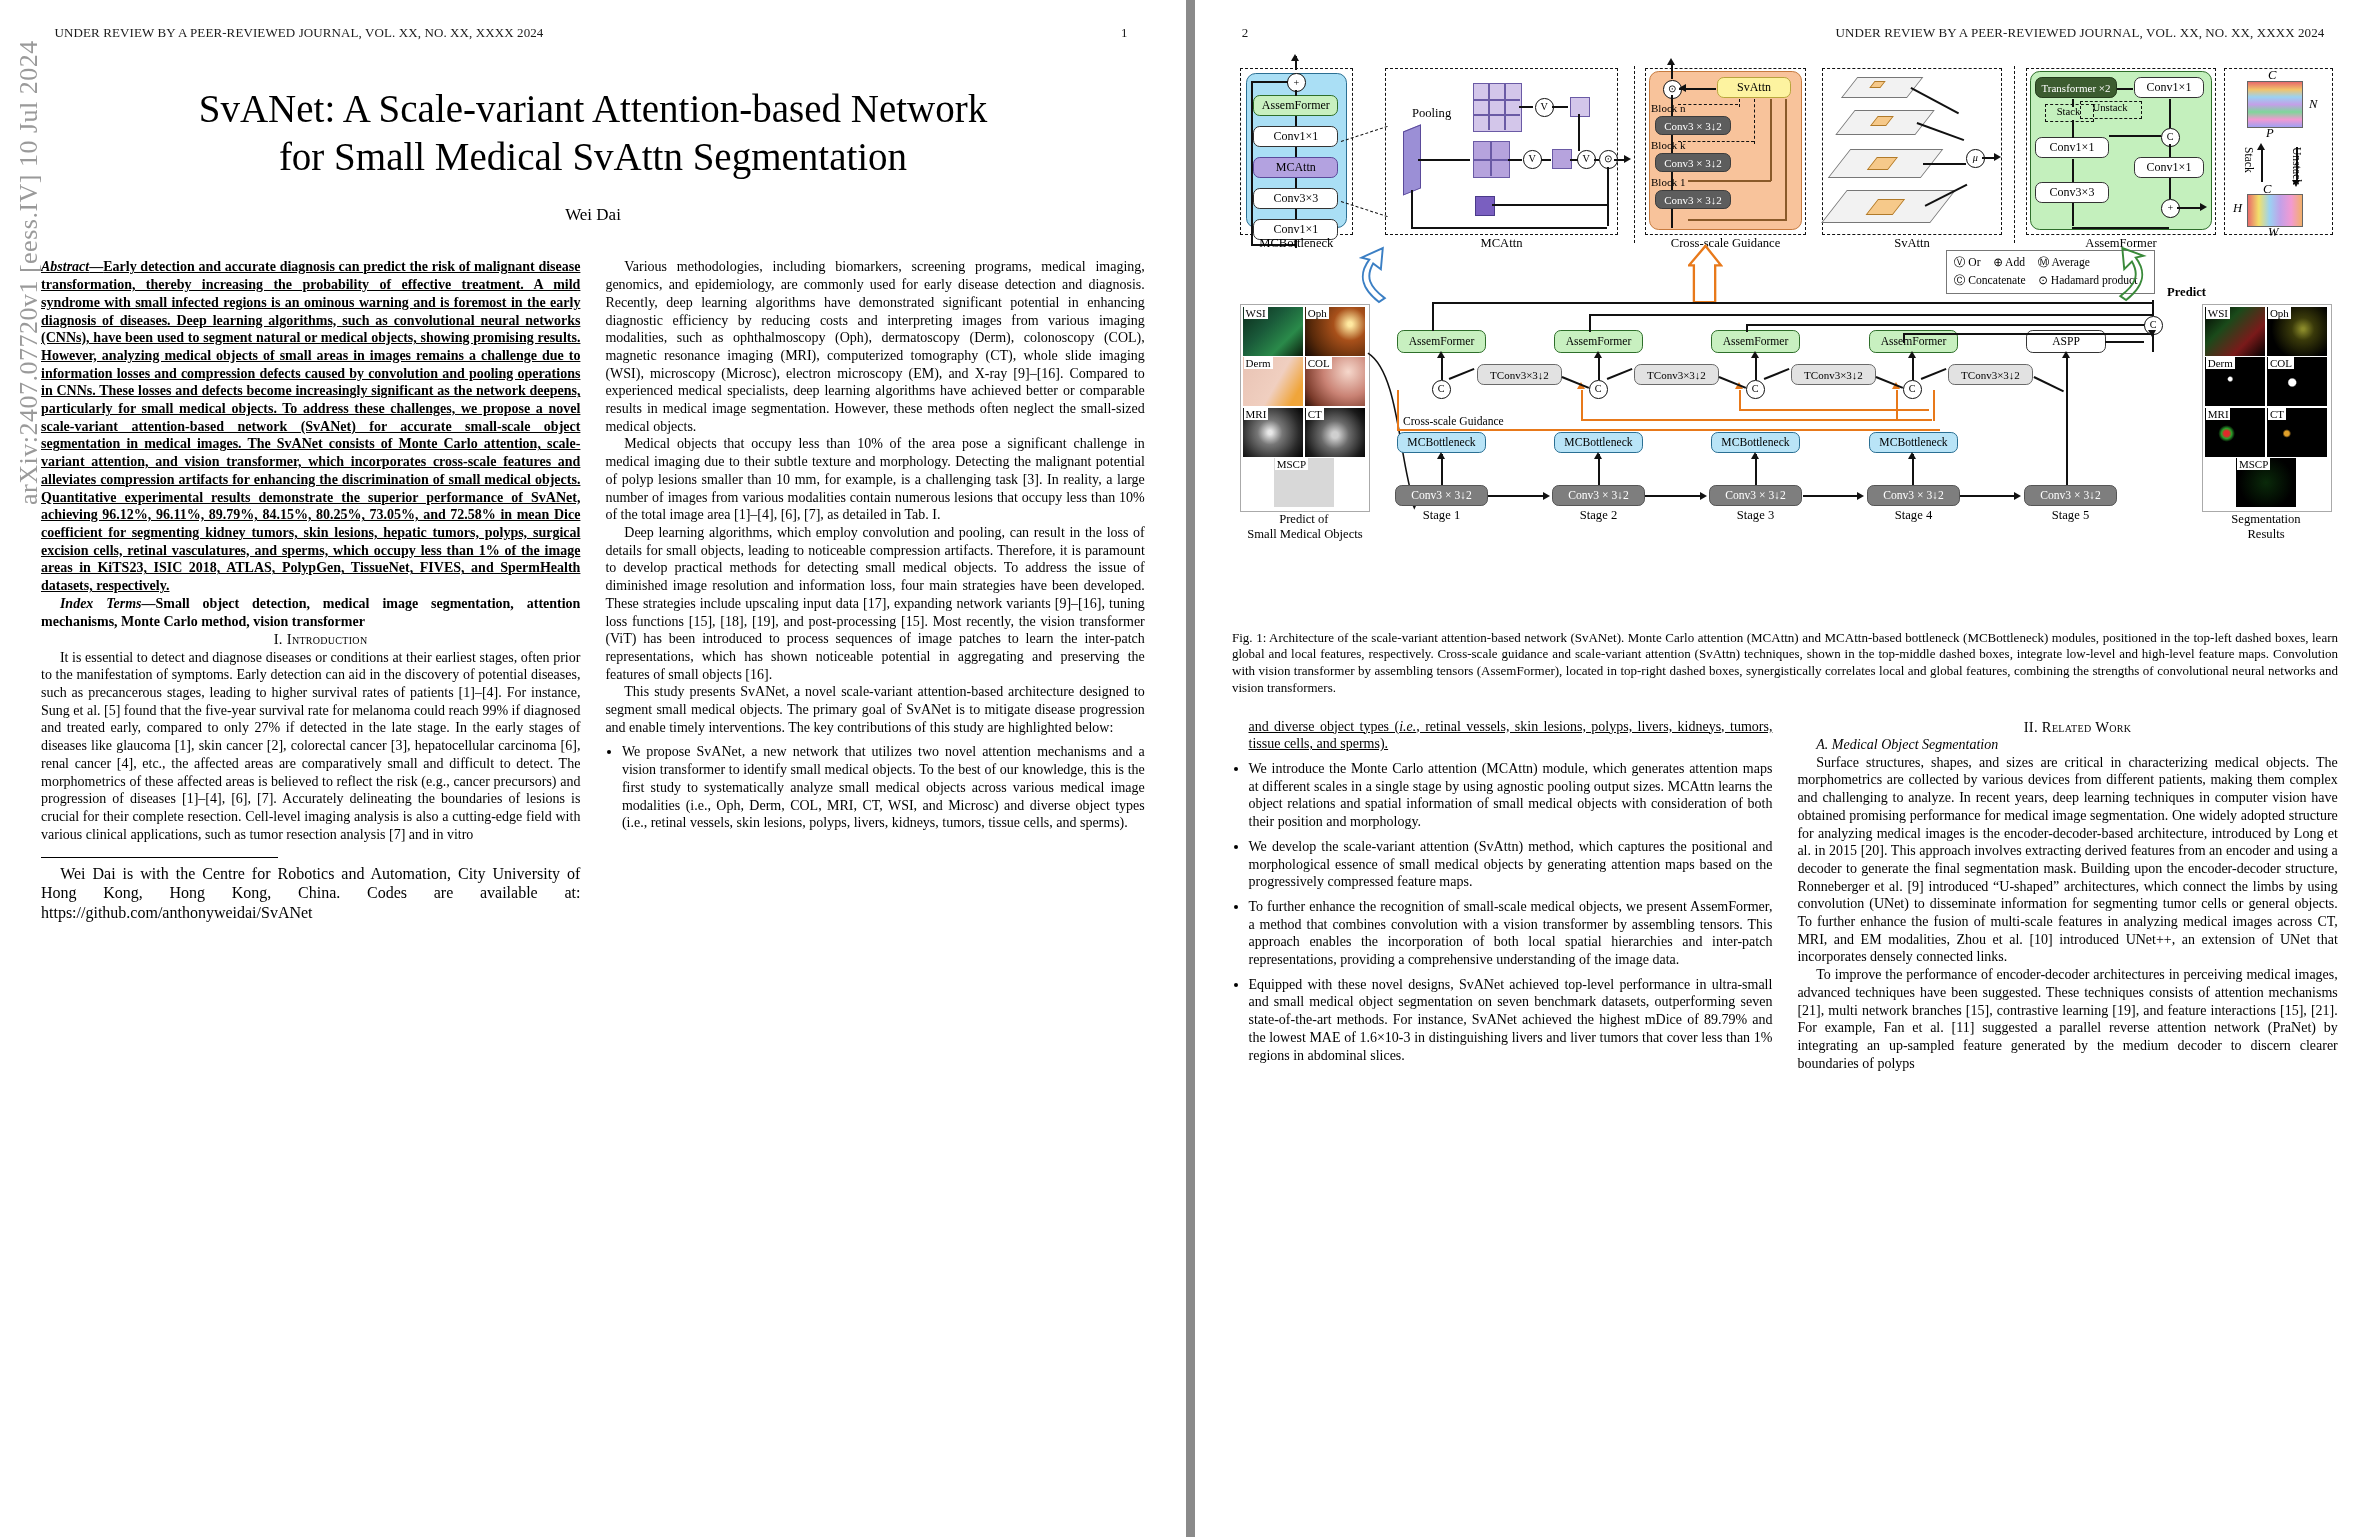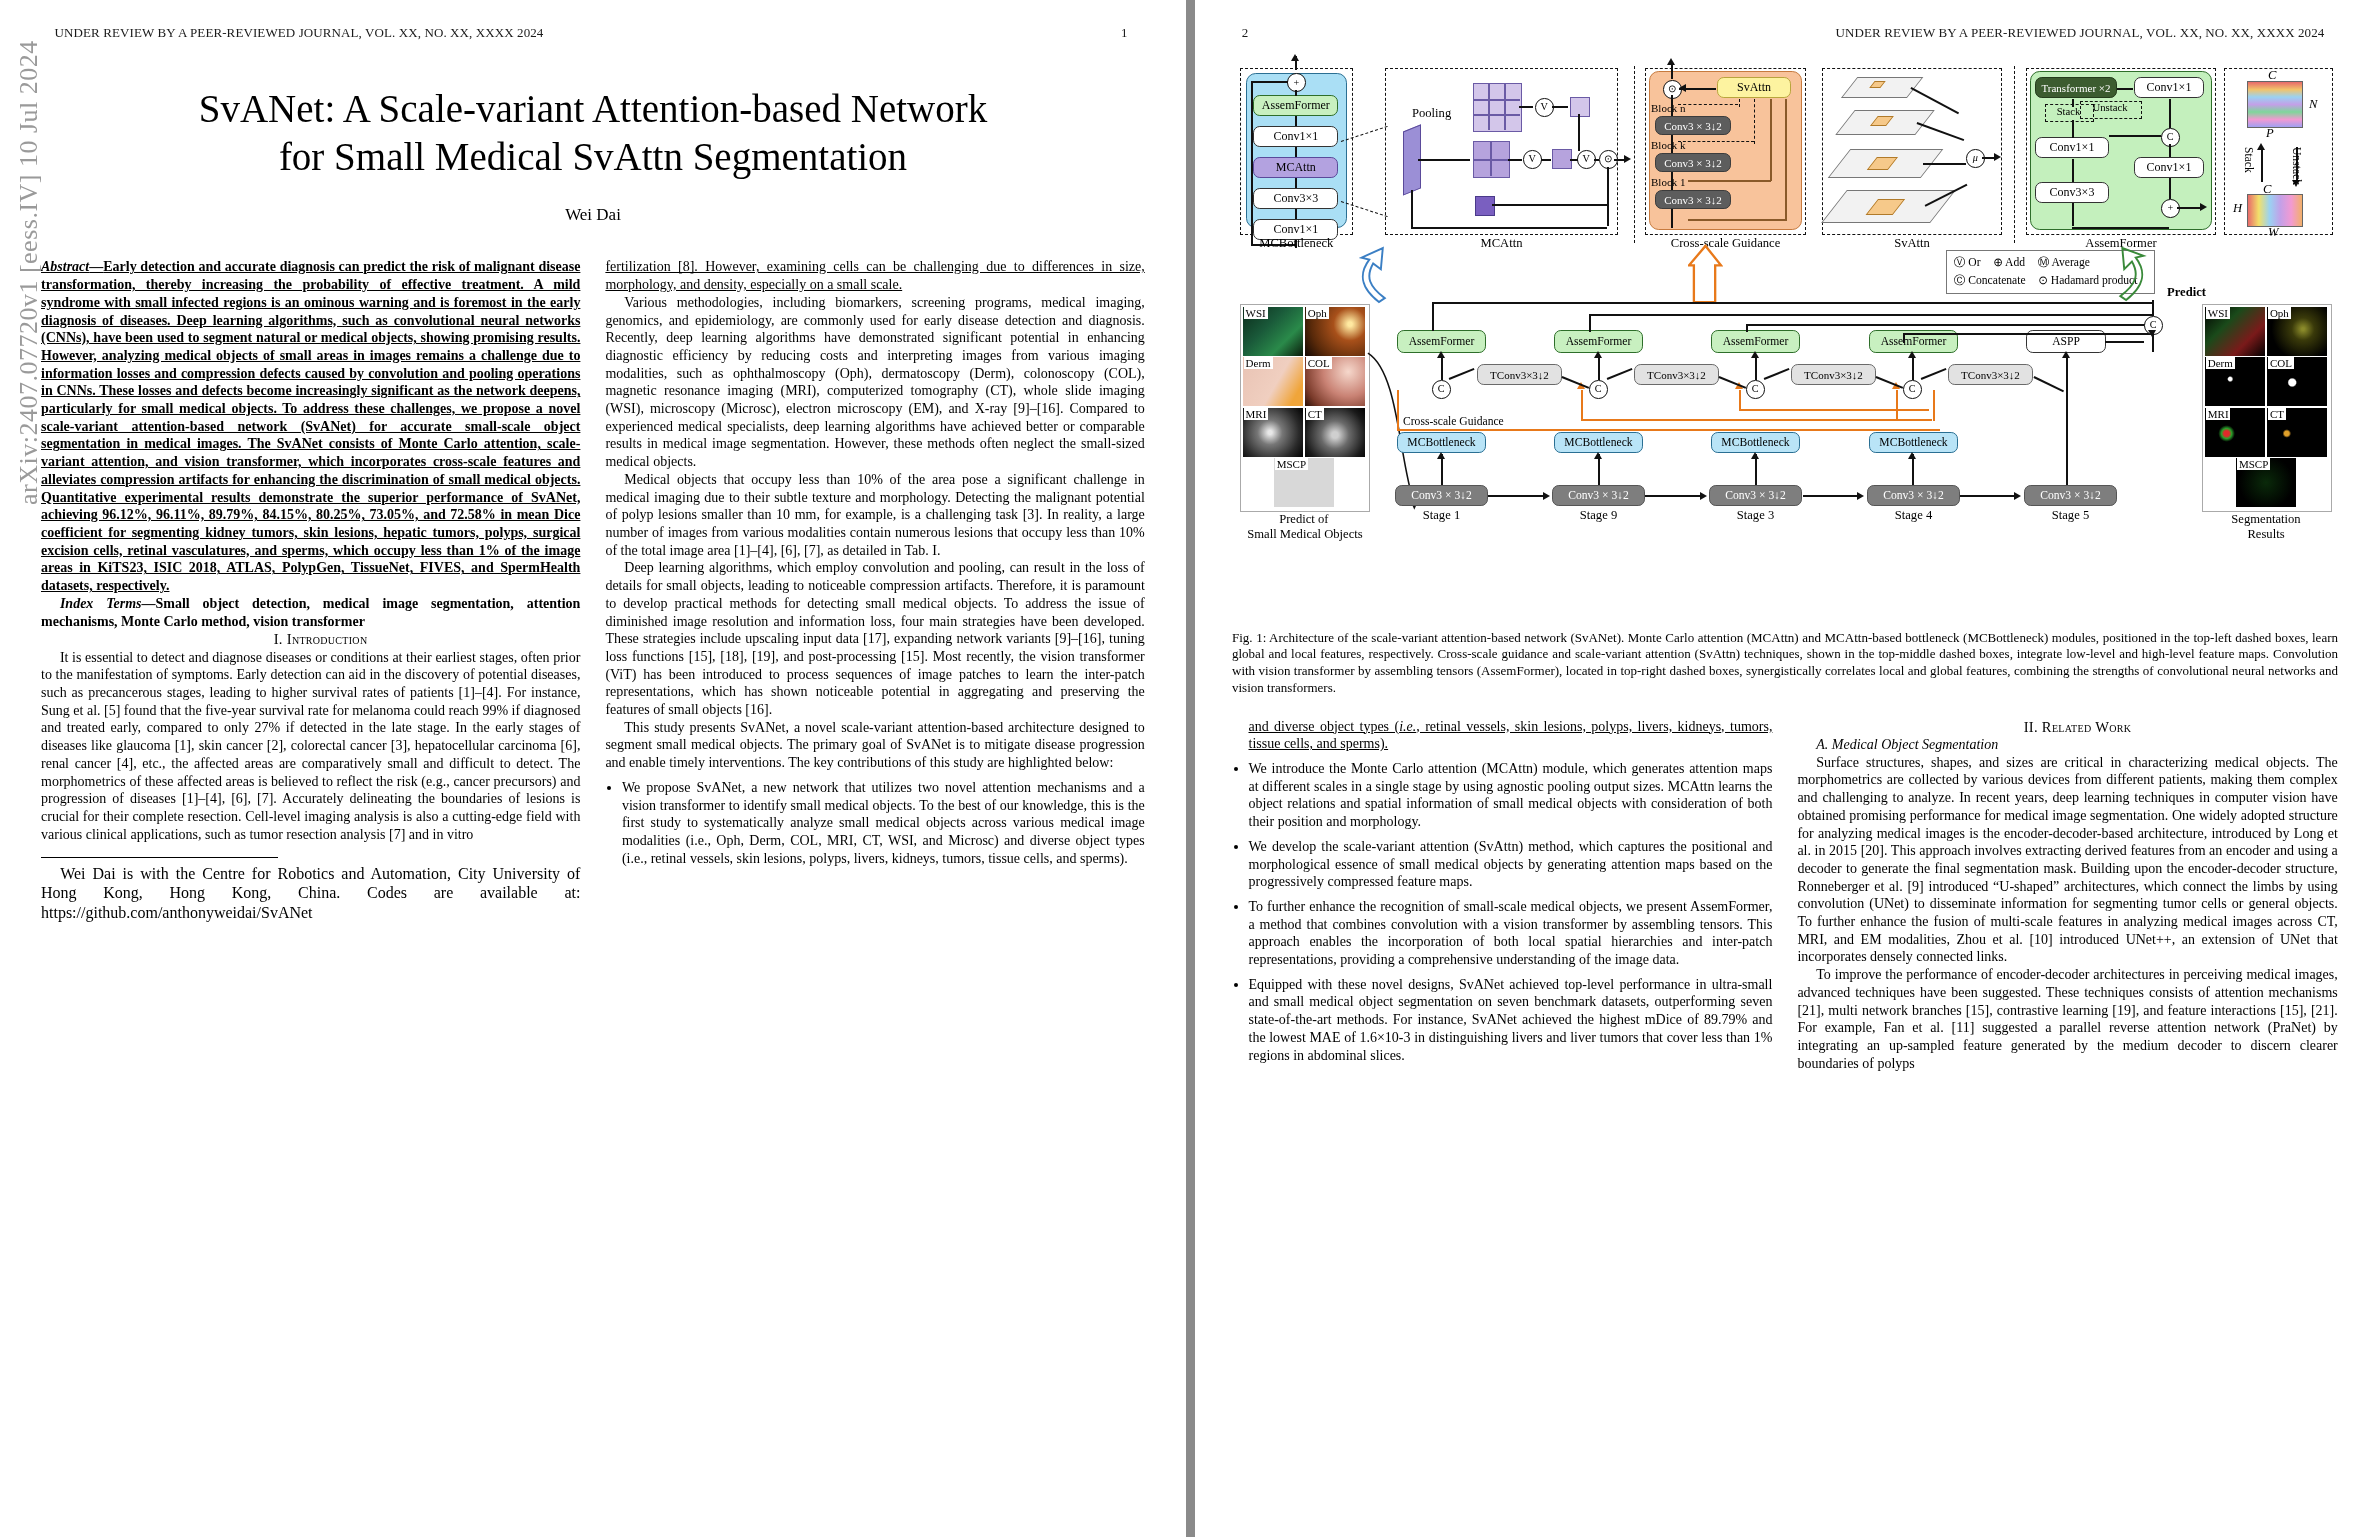--- a/index.html
+++ b/index.html
@@ -125,21 +125,20 @@
 
         <p>It is essential to detect and diagnose diseases or conditions at their earliest stages, often prior to the manifestation of symptoms. Early detection can aid in the discovery of potential diseases, such as precancerous stages, leading to higher survival rates of patients [1]–[4]. For instance, Sung et al. [5] found that the five-year survival rate for melanoma could reach 99% if diagnosed and treated early, compared to only 27% if detected in the late stage. In the early stages of diseases like glaucoma [1], skin cancer [2], colorectal cancer [3], hepatocellular carcinoma [6], renal cancer [4], etc., the affected areas are comparatively small and difficult to detect. The morphometrics of these affected areas is believed to reflect the risk (e.g., cancer precursors) and progression of diseases [1]–[4], [6], [7]. Accurately delineating the boundaries of lesions is crucial for their complete resection. Cell-level imaging analysis is also a cutting-edge field with various clinical applications, such as tumor resection analysis [7] and in vitro</p>
 
         <div class="footnote-rule"></div>
         <div class="footnote">
           <p>Wei Dai is with the Centre for Robotics and Automation, City University of Hong Kong, Hong Kong, China. Codes are available at: https://github.com/anthonyweidai/SvANet</p>
         </div>
       </div>
 
       <div class="col">
-        <p class="noind">fertilization [8]. However, examining cells can be challenging due to differences in size, morphology, and density, especially on a small scale.</p>
         <p>Various methodologies, including biomarkers, screening programs, medical imaging, genomics, and epidemiology, are commonly used for early disease detection and diagnosis. Recently, deep learning algorithms have demonstrated significant potential in enhancing diagnostic efficiency by reducing costs and interpreting images from various imaging modalities, such as ophthalmoscopy (Oph), dermatoscopy (Derm), colonoscopy (COL), magnetic resonance imaging (MRI), computerized tomography (CT), whole slide imaging (WSI), microscopy (Microsc), electron microscopy (EM), and X-ray [9]–[16]. Compared to experienced medical specialists, deep learning algorithms have achieved better or comparable results in medical image segmentation. However, these methods often neglect the small-sized medical objects.</p>
         <p>Medical objects that occupy less than 10% of the area pose a significant challenge in medical imaging due to their subtle texture and morphology. Detecting the malignant potential of polyp lesions smaller than 10 mm, for example, is a challenging task [3]. In reality, a large number of images from various modalities contain numerous lesions that occupy less than 10% of the total image area [1]–[4], [6], [7], as detailed in Tab. I.</p>
         <p>Deep learning algorithms, which employ convolution and pooling, can result in the loss of details for small objects, leading to noticeable compression artifacts. Therefore, it is paramount to develop practical methods for detecting small medical objects. To address the issue of diminished image resolution and information loss, four main strategies have been developed. These strategies include upscaling input data [17], expanding network variants [9]–[16], tuning loss functions [15], [18], [19], and post-processing [15]. Most recently, the vision transformer (ViT) has been introduced to process sequences of image patches to learn the inter-patch representations, which has shown noticeable potential in aggregating and preserving the features of small objects [16].</p>
         <p>This study presents SvANet, a novel scale-variant attention-based architecture designed to segment small medical objects. The primary goal of SvANet is to mitigate disease progression and enable timely interventions. The key contributions of this study are highlighted below:</p>
         <ul class="bul">
           <li>We propose SvANet, a new network that utilizes two novel attention mechanisms and a vision transformer to identify small medical objects. To the best of our knowledge, this is the first study to systematically analyze small medical objects across various medical image modalities (i.e., Oph, Derm, COL, MRI, CT, WSI, and Microsc) and diverse object types (i.e., retinal vessels, skin lesions, polyps, livers, kidneys, tumors, tissue cells, and sperms).</li>
         </ul>
       </div>
     </div>
   </div>
@@ -366,21 +365,21 @@
           <polygon points="50,172 44,158 56,158" fill="#111"></polygon>
         </svg>
 
         <div class="blk grey" style="left:163px;top:433px;width:93px;height:21.3px;font-size:11.6px;">Conv3 × 3↓2</div>
         <div class="blk grey" style="left:320px;top:433px;width:93px;height:21.3px;font-size:11.6px;">Conv3 × 3↓2</div>
         <div class="blk grey" style="left:477px;top:433px;width:93px;height:21.3px;font-size:11.6px;">Conv3 × 3↓2</div>
         <div class="blk grey" style="left:635px;top:433px;width:93px;height:21.3px;font-size:11.6px;">Conv3 × 3↓2</div>
         <div class="blk grey" style="left:792px;top:433px;width:93px;height:21.3px;font-size:11.6px;">Conv3 × 3↓2</div>
 
         <div class="panel-lbl" style="left:163px;top:456px;width:93px;">Stage 1</div>
-        <div class="panel-lbl" style="left:320px;top:456px;width:93px;">Stage 9</div>
+        <div class="panel-lbl" style="left:320px;top:456px;width:93px;">Stage 2</div>
         <div class="panel-lbl" style="left:477px;top:456px;width:93px;">Stage 3</div>
         <div class="panel-lbl" style="left:635px;top:456px;width:93px;">Stage 4</div>
         <div class="panel-lbl" style="left:792px;top:456px;width:93px;">Stage 5</div>
 
         <div class="ln h" style="left:256px;top:443px;width:56px;"></div>
         <div class="arw rt" style="left:311px;top:440px;"></div>
         <div class="ln h" style="left:413px;top:443px;width:56px;"></div>
         <div class="arw rt" style="left:468px;top:440px;"></div>
         <div class="ln h" style="left:571px;top:443px;width:56px;"></div>
         <div class="arw rt" style="left:625px;top:440px;"></div>

